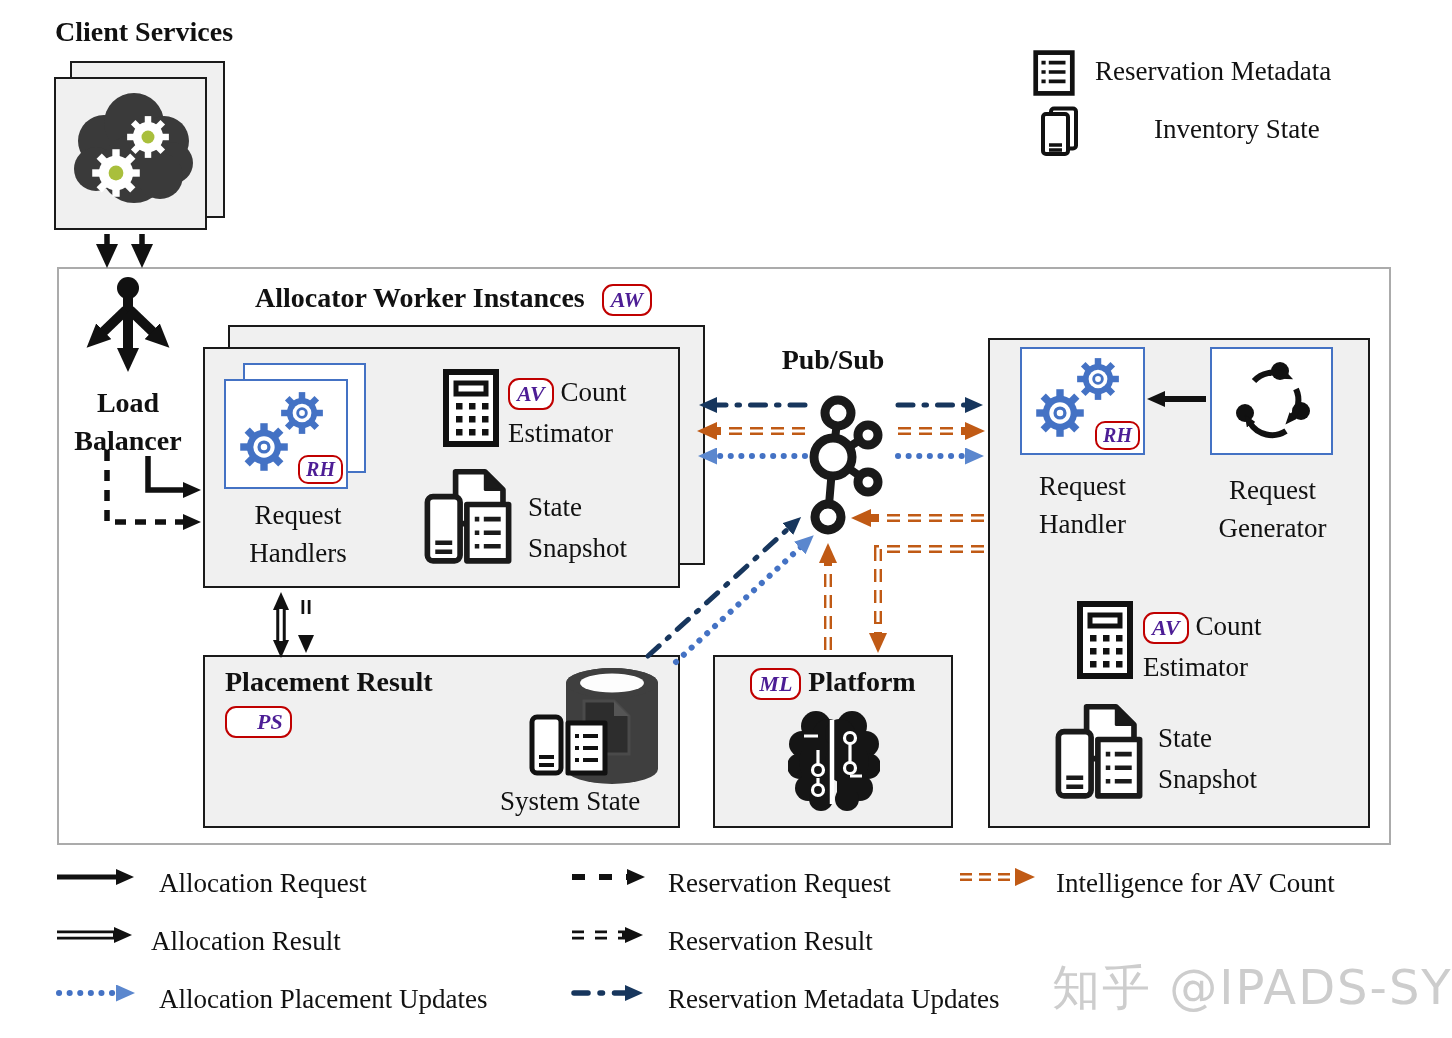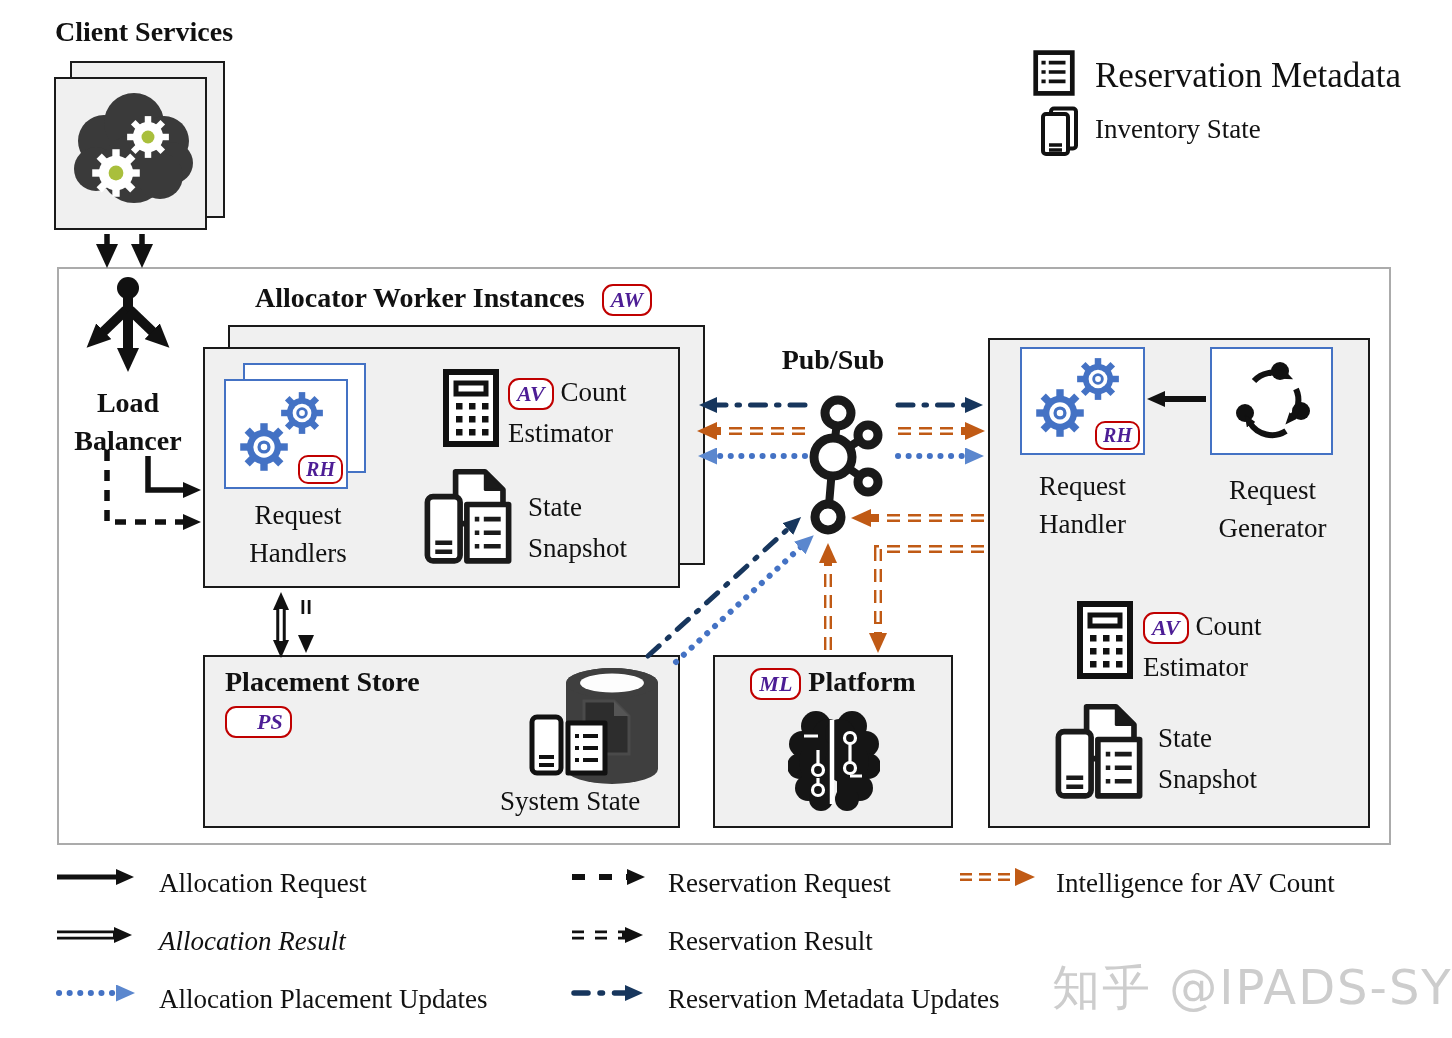--- a/index.html
+++ b/index.html
@@ -112,25 +112,25 @@
           <circle cx="104" cy="97" r="23"></circle>
       </g>
       <use href="#gear-white" transform="translate(92,58) scale(0.72)"></use>
       <use href="#gear-white" transform="translate(60,94) scale(0.82)"></use>
     </svg>
   </div>
 
   <svg class="abs" style="left:1033px;top:50px;" width="42" height="46" viewBox="0 0 40 44">
       <use href="#lst"></use>
     </svg>
-  <div class="t" style="left:1095px;top:56px;font-size:35px;">Reservation Metadata</div>
+  <div class="t" style="left:1095px;top:56px;font-size:27px;">Reservation Metadata</div>
   <svg class="abs" style="left:1040px;top:106px;" width="40" height="52" viewBox="0 0 40 52">
       <use href="#inv"></use>
     </svg>
-  <div class="t" style="left:1095px;top:114px;font-size:27px;">Inventory State</div>
+  <div class="t" style="left:1154px;top:114px;font-size:27px;">Inventory State</div>
 
   <div class="abs" style="left:57px;top:267px;width:1334px;height:578px;border:2px solid #ababab;box-sizing:border-box;background:#fff;"></div>
 
   <div class="t b" style="left:58px;top:384px;width:140px;text-align:center;font-size:28px;line-height:1.35;">Load Balancer</div>
 
   <div class="t b" style="left:255px;top:282px;font-size:28px;white-space:nowrap;">
     <span>Allocator Worker Instances</span>
     <span class="badge" style="margin-left:10px;">AW</span>
   </div>
   <div class="panel" style="left:228px;top:325px;width:477px;height:240px;"></div>
@@ -154,21 +154,21 @@
     <span>Count Estimator</span>
   </div>
   <svg class="abs" style="left:424px;top:468px;" width="88" height="100" viewBox="0 0 78 88">
       <use href="#snap"></use>
     </svg>
   <div class="t" style="left:528px;top:487px;width:145px;font-size:27px;line-height:1.5;">State Snapshot</div>
 
   <div class="t b" style="left:763px;top:344px;width:140px;text-align:center;font-size:28px;">Pub/Sub</div>
 
   <div class="panel" style="left:203px;top:655px;width:477px;height:173px;"></div>
-  <div class="t b" style="left:225px;top:666px;font-size:28px;">Placement Store</div>
+  <div class="t b" style="left:225px;top:666px;font-size:28px;">Placement Result</div>
   <span class="badge abs" style="left:225px;top:706px;padding-left:30px;">PS</span>
   <svg class="abs" style="left:520px;top:665px;" width="150" height="122" viewBox="0 0 150 122">
     <g fill="#3F3F3F">
       <path d="M46,18 a46,15 0 0 1 92,0 v86 a46,15 0 0 1 -92,0 z"></path>
     </g>
     <ellipse cx="92" cy="18" rx="46" ry="15" fill="#3F3F3F"></ellipse>
     <ellipse cx="92" cy="18" rx="32" ry="9.5" fill="#fdfdfd"></ellipse>
     <path d="M64,36 h30 l15,15 v38 h-45 z" fill="#2d2d2d" stroke="#4a4a4a" stroke-width="3"></path>
     <path d="M94,36 v15 h15 z" fill="#555"></path>
     <g stroke="#111" stroke-width="5" fill="#fff" stroke-linejoin="round">
@@ -328,21 +328,21 @@
     <svg width="92" height="18" style="display:inline-block;vertical-align:6px;">
       <path d="M2,9 H64" stroke="#111" stroke-width="5" fill="none" marker-end="url(#mB)"></path>
     </svg>
     <span class="lgd-label" style="margin-left:8px;">Allocation Request</span>
   </div>
   <div class="lgd-row" style="left:55px;top:926px;">
     <svg width="92" height="18" style="display:inline-block;vertical-align:6px;">
       <path d="M2,9 H62" stroke="#111" stroke-width="9" fill="none" marker-end="url(#mB)"></path>
       <path d="M2,9 H58" stroke="#fff" stroke-width="3.5" fill="none"></path>
     </svg>
-    <span class="lgd-label" style="margin-left:8px;font-style:italic;">Allocation Result</span>
+    <span class="lgd-label" style="">Allocation Result</span>
   </div>
   <div class="lgd-row" style="left:570px;top:868px;">
     <svg width="86" height="18" style="display:inline-block;vertical-align:6px;">
       <path d="M2,9 H60" stroke="#111" stroke-width="6" stroke-dasharray="13 14" fill="none" marker-end="url(#mB)"></path>
     </svg>
     <span class="lgd-label" style="margin-left:8px;">Reservation Request</span>
   </div>
 
   <div class="lgd-row" style="left:55px;top:984px;">
     <svg width="92" height="18" style="display:inline-block;vertical-align:6px;">

